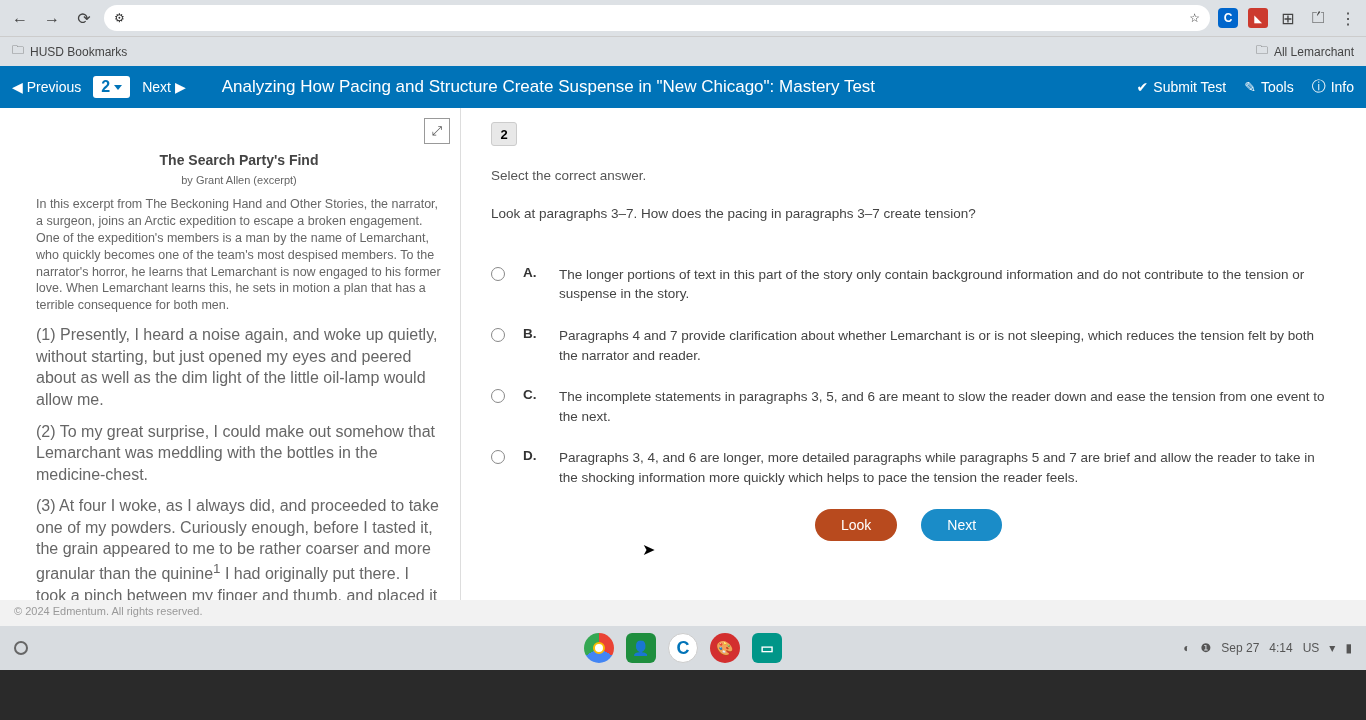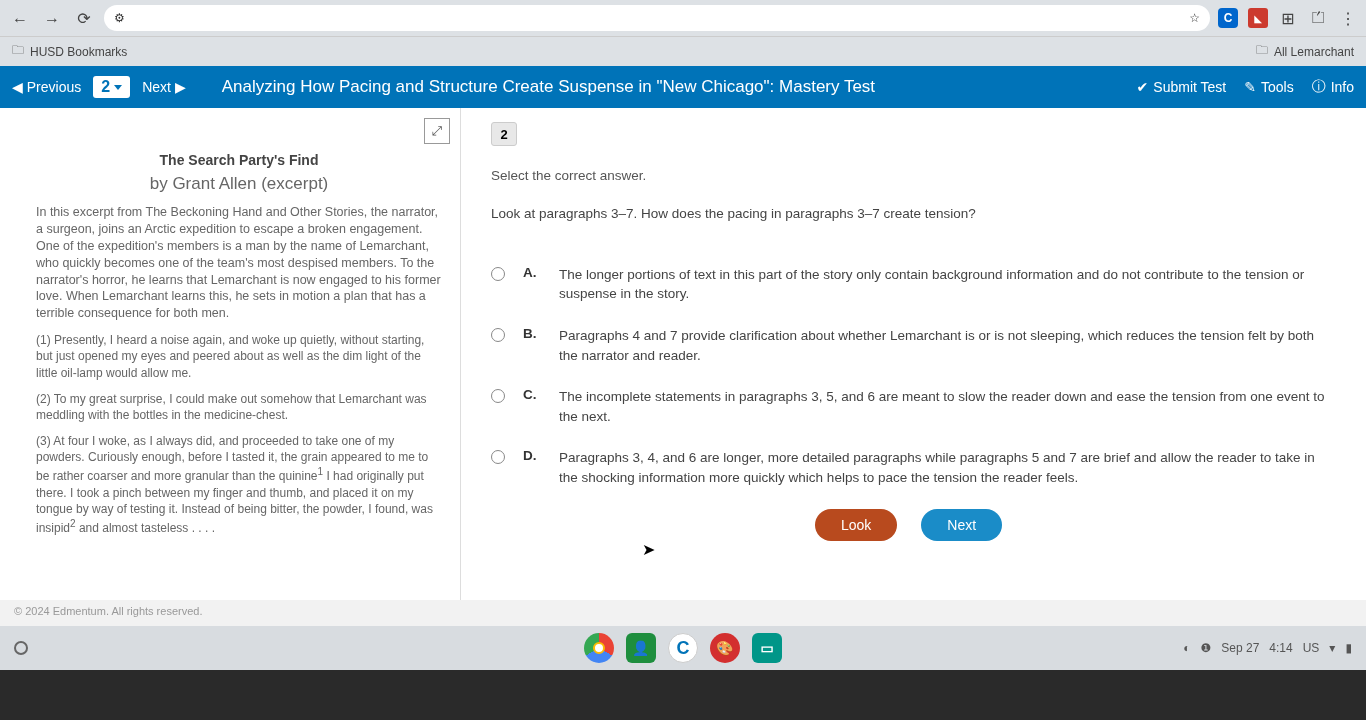--- a/index.html
+++ b/index.html
@@ -20,23 +20,23 @@
 .hdr-btn { display: flex; align-items: center; gap: 4px; cursor: pointer; }
 .hdr-qnum { background: #fff; color: #0073b8; font-weight: bold; padding: 2px 8px; border-radius: 3px; font-size: 16px; }
 .hdr-title { margin-left: 24px; font-size: 17px; }
 .hdr-right { margin-left: auto; display: flex; align-items: center; gap: 18px; }
 .hdr-action { display: flex; align-items: center; gap: 5px; cursor: pointer; font-size: 14px; }
 
 .content { display: flex; height: 492px; background: #fff; }
 .passage-pane { width: 460px; padding: 14px 18px 8px 36px; color: #555; font-size: 13px; position: relative; overflow: hidden; }
 .expand-btn { position: absolute; top: 10px; right: 10px; width: 26px; height: 26px; border: 1px solid #999; display: flex; align-items: center; justify-content: center; cursor: pointer; background:#fff; }
 .passage-title { text-align: center; font-weight: bold; color: #444; margin: 30px 0 6px; font-size: 14px; }
-.passage-author { text-align: center; color: #666; margin-bottom: 10px; font-size: 17px; }
+.passage-author { text-align: center; color: #666; margin-bottom: 10px; font-size: 11px; }
 .passage-intro { color: #666; line-height: 1.35; margin-bottom: 10px; font-size: 12.5px; }
-.passage-para { color: #666; line-height: 1.35; margin-bottom: 10px; font-size: 12px; }
+.passage-para { color: #666; line-height: 1.35; margin-bottom: 10px; font-size: 16px; }
 .faded { color: #999; }
 
 .question-pane { flex: 1; border-left: 1px solid #ddd; padding: 14px 40px 14px 30px; overflow: hidden; }
 .q-number { background: #e8e8e8; border: 1px solid #ccc; border-radius: 3px; width: 26px; height: 24px; display: flex; align-items: center; justify-content: center; font-weight: bold; margin-bottom: 22px; font-size: 13px; }
 .q-instruction { color: #555; margin-bottom: 22px; font-size: 13.5px; }
 .q-text { color: #444; margin-bottom: 41px; font-size: 13.5px; line-height: 1.4; }
 .options { }
 .option-row { display: flex; gap: 18px; margin-bottom: 22px; align-items: flex-start; }
 .radio { width: 14px; height: 14px; border: 1.5px solid #888; border-radius: 50%; flex-shrink: 0; margin-top: 2px; cursor: pointer; }
 .opt-letter { font-weight: bold; color: #333; width: 18px; flex-shrink: 0; font-size: 13.5px; }

